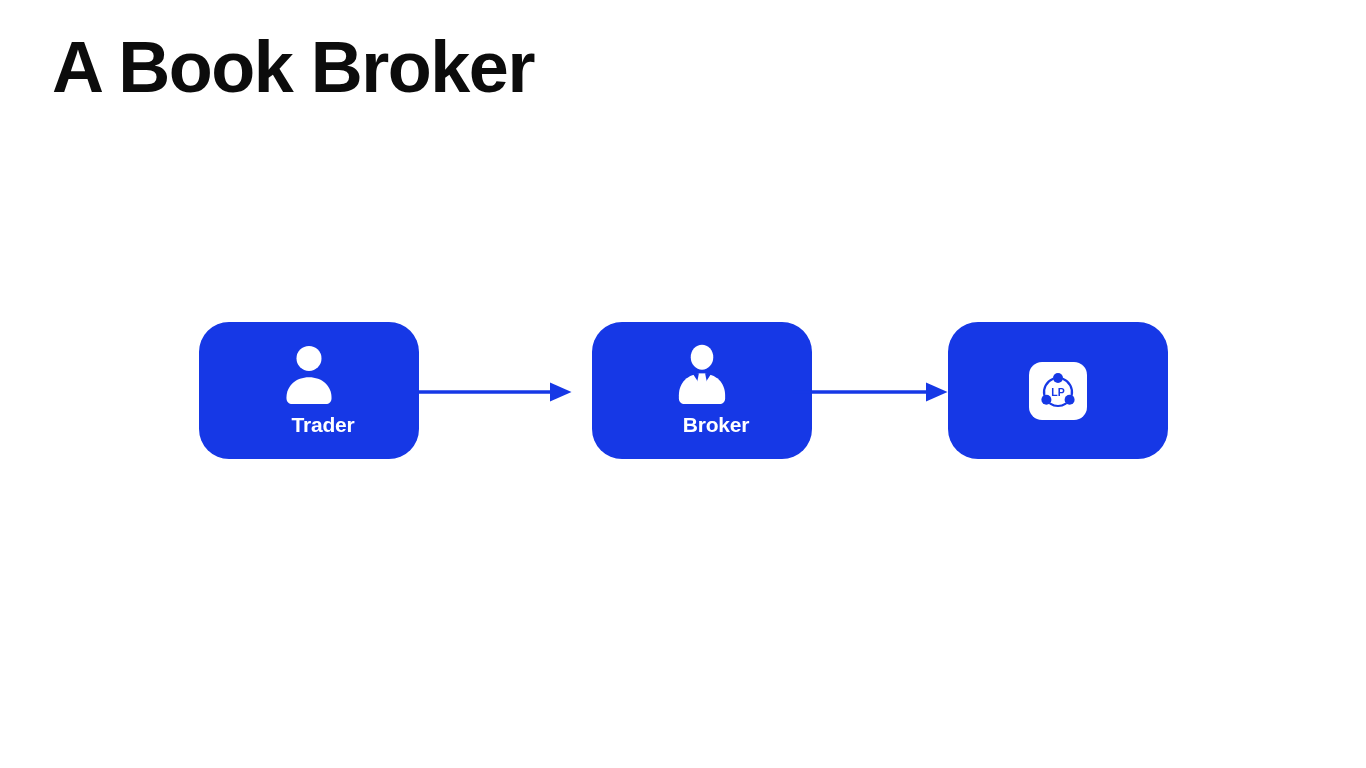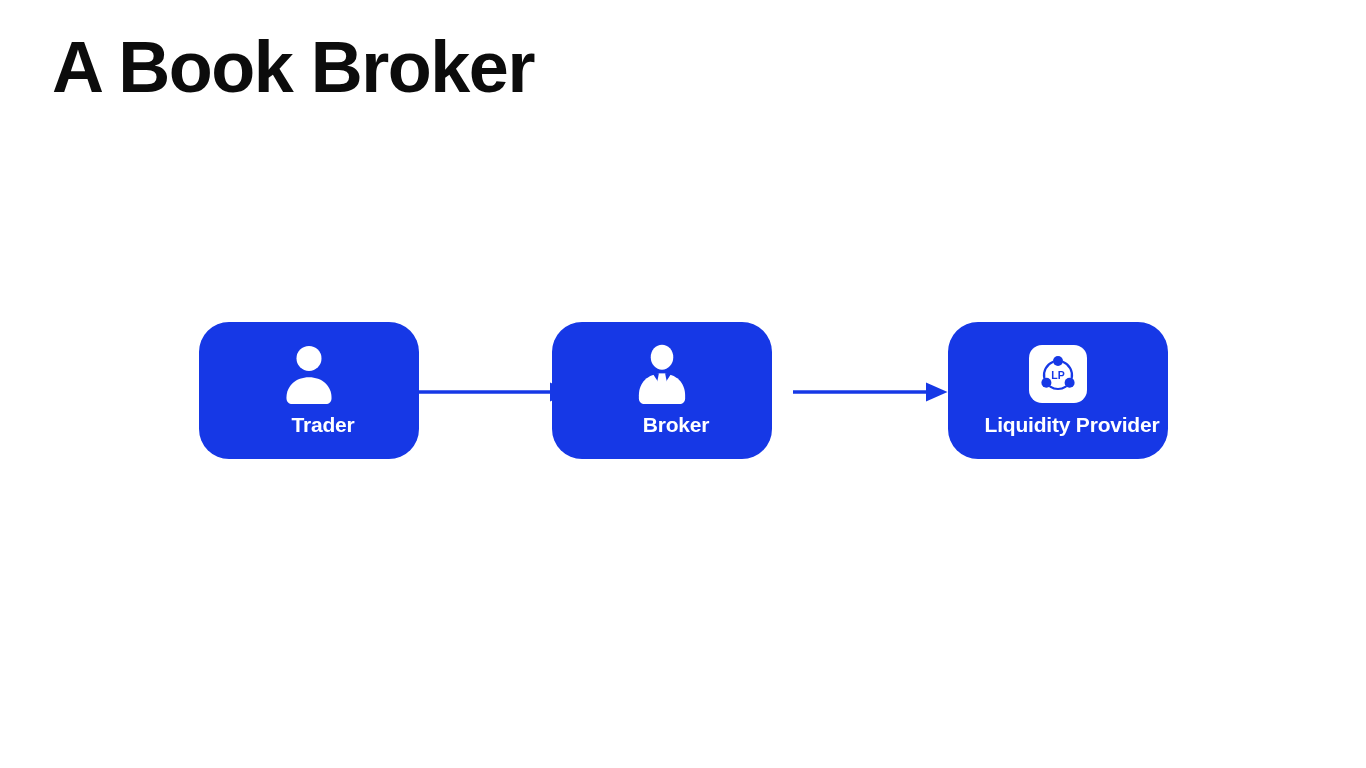--- a/index.html
+++ b/index.html
@@ -35,21 +35,21 @@
     width:220px;height:137px;
     background:var(--accent);
     border-radius:30px;
     display:flex;
     flex-direction:column;
     align-items:center;
     justify-content:center;
     gap:9px;
   }
   .node-trader{left:199px;}
-  .node-broker{left:552px;}
+  .node-broker{left:592px;}
   .node-lp{left:948px;}
   .node-label{
     color:var(--node-text);
     font-size:21px;
     font-weight:700;
     letter-spacing:-0.2px;
     white-space:nowrap;
     margin-left:28px;
   }
   .icon-wrap{display:flex;align-items:center;justify-content:flex-end;height:60px;}
@@ -132,17 +132,16 @@
             <path class="lp-arc" d="M29.2,12 A14,14 0 0 1 37.7,27.9"></path>
             <path class="lp-arc" d="M31.8,36.6 A14,14 0 0 1 16.2,36.6"></path>
             <path class="lp-arc" d="M10.3,27.9 A14,14 0 0 1 18.75,12"></path>
             <circle class="lp-dot" cx="24" cy="11" r="5"></circle>
             <circle class="lp-dot" cx="12.4" cy="32.8" r="5"></circle>
             <circle class="lp-dot" cx="35.6" cy="32.8" r="5"></circle>
             <text class="lp-text" x="24" y="28.5" text-anchor="middle">LP</text>
           </svg>
         </span>
       </span>
-      <span class="node-label">Liquidity Provider</span>
     </div>
 
   </div>
 </div>
 
 </body></html>

